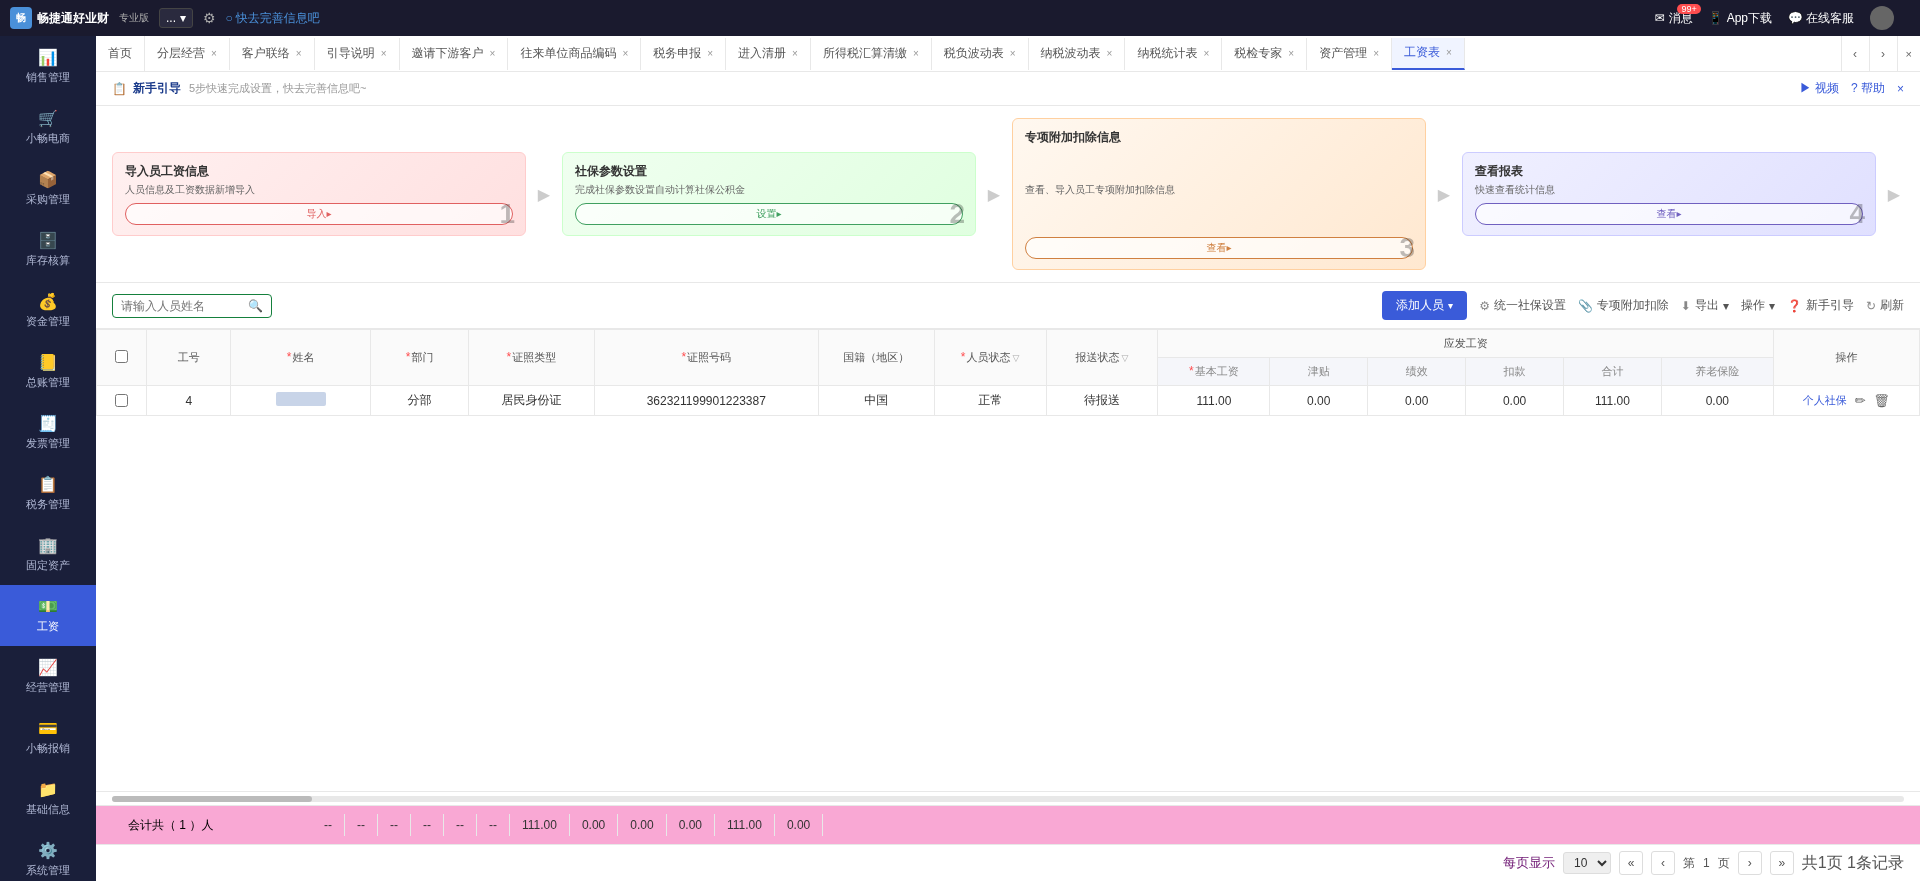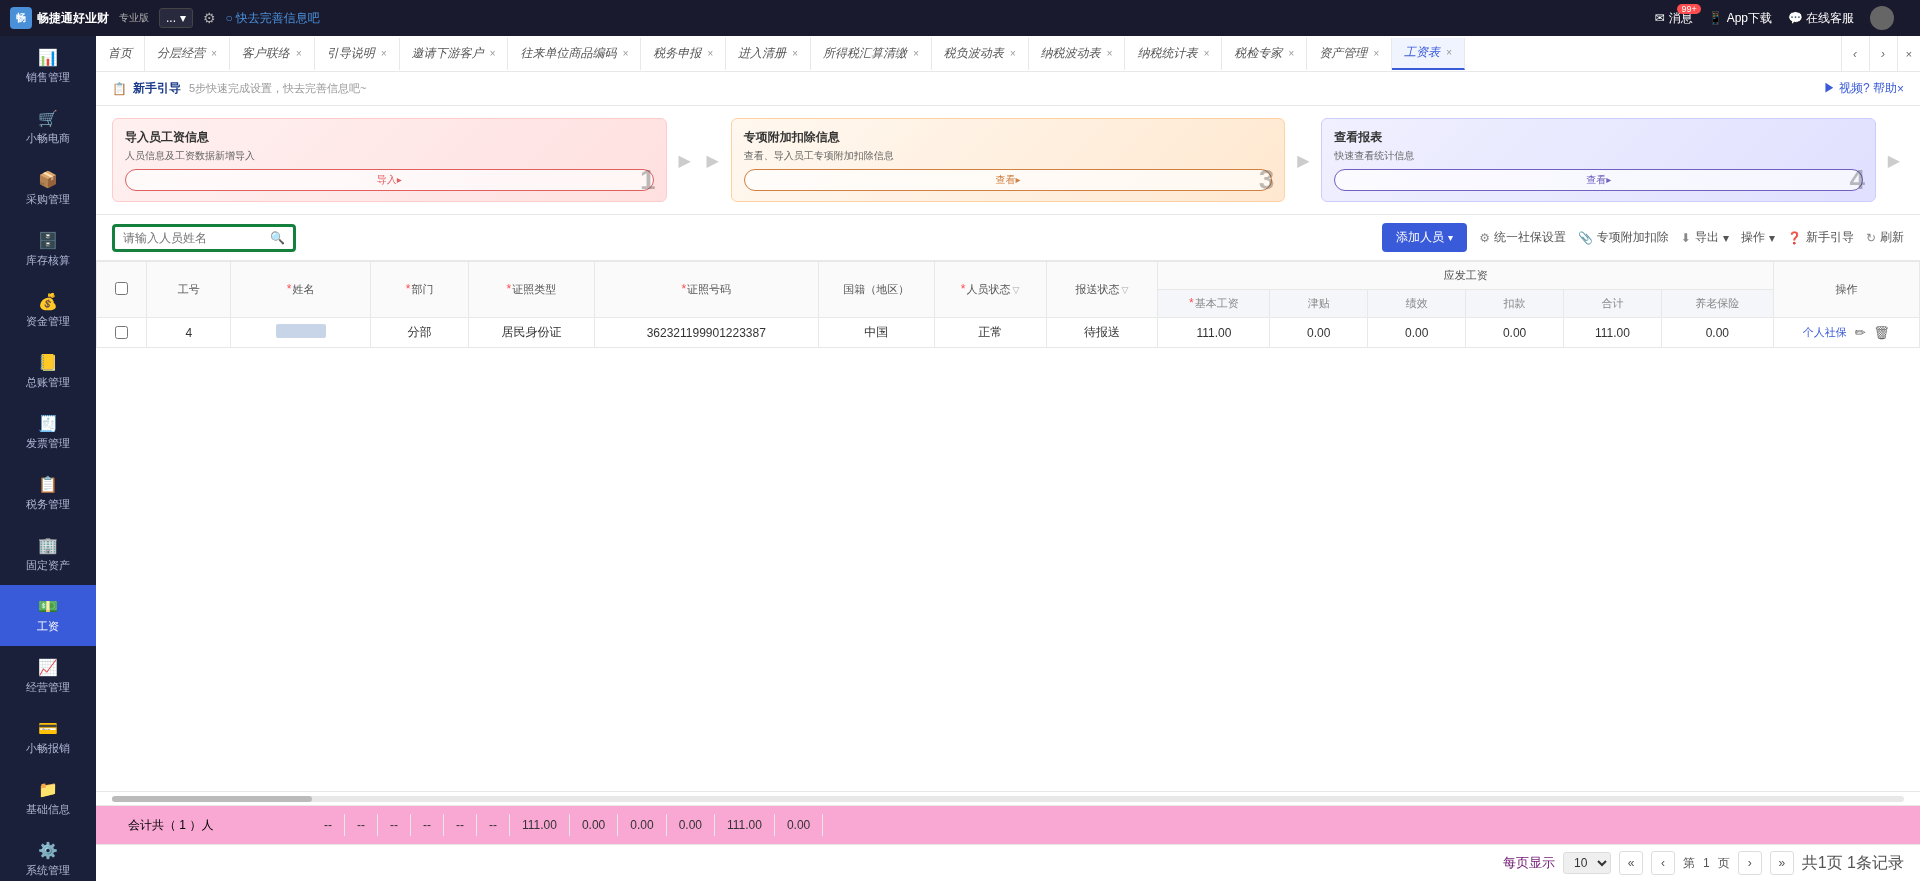--- a/index.html
+++ b/index.html
@@ -28,62 +28,62 @@
     .sidebar { width: 96px; background: #1a1f3a; display: flex; flex-direction: column; flex-shrink: 0; overflow-y: auto; }
     .sidebar-item { padding: 12px 0; text-align: center; color: #b0b8d4; cursor: pointer; display: flex; flex-direction: column; align-items: center; gap: 3px; }
     .sidebar-item.active { background: #3a5bd9; color: #fff; }
     .sidebar-item-icon { font-size: 16px; }
     .sidebar-item-label { font-size: 11px; }
 
     
     .content-area { flex: 1; display: flex; flex-direction: column; overflow: hidden; }
 
     
-    .tab-bar { height: 36px; background: #fff; border-bottom: 1px solid #e8e8e8; display: flex; align-items: center; padding: 0 0 0 0; overflow: hidden; flex-shrink: 0; font-style: italic; }
+    .tab-bar { height: 36px; background: #fff; border-bottom: 1px solid #e8e8e8; display: flex; align-items: center; padding: 0 0 0 0; overflow: hidden; flex-shrink: 0; }
     .tab-item { height: 32px; padding: 0 12px; display: flex; align-items: center; gap: 6px; cursor: pointer; border-right: 1px solid #e8e8e8; white-space: nowrap; color: #555; font-size: 12px; flex-shrink: 0; }
     .tab-item.active { background: #f0f4ff; color: #3a5bd9; border-bottom: 2px solid #3a5bd9; }
     .tab-item .tab-close { color: #999; font-size: 10px; cursor: pointer; }
     .tab-home { padding: 0 12px; color: #555; cursor: pointer; border-right: 1px solid #e8e8e8; height: 36px; display: flex; align-items: center; }
     .tab-nav-btns { margin-left: auto; display: flex; align-items: center; height: 36px; border-left: 1px solid #e8e8e8; }
     .tab-nav-btn { width: 28px; height: 36px; display: flex; align-items: center; justify-content: center; cursor: pointer; color: #666; border-right: 1px solid #e8e8e8; }
     .tab-close-all { padding: 0 8px; height: 36px; display: flex; align-items: center; cursor: pointer; color: #666; font-size: 11px; }
 
     
     .page-content { flex: 1; display: flex; overflow: hidden; background: #f5f6fa; }
 
     
     .salary-page { flex: 1; display: flex; flex-direction: column; overflow: hidden; background: #fff; }
 
     
     .guide-banner { background: #fff; border-bottom: 1px solid #e8e8e8; padding: 8px 16px; display: flex; align-items: center; gap: 8px; flex-shrink: 0; }
     .guide-title { color: #1a3a8a; font-size: 13px; font-weight: bold; display: flex; align-items: center; gap: 6px; }
     .guide-subtitle { color: #999; font-size: 11px; }
-    .guide-right { margin-left: auto; display: flex; align-items: center; color: #3a5bd9; font-size: 11px; cursor: pointer; }
+    .guide-right { margin-left: auto; display: flex; align-items: center; gap: 12px; color: #3a5bd9; font-size: 11px; cursor: pointer; }
 
     
     .steps-area { padding: 12px 16px; background: #fff; border-bottom: 1px solid #e8e8e8; display: flex; align-items: center; gap: 8px; flex-shrink: 0; }
     .step-card { flex: 1; border-radius: 6px; padding: 10px 12px; position: relative; min-height: 80px; display: flex; flex-direction: column; justify-content: space-between; }
     .step-card-1 { background: linear-gradient(135deg, #fff0f0, #ffe0e0); border: 1px solid #ffcccc; }
     .step-card-2 { background: linear-gradient(135deg, #f0fff0, #e0ffe0); border: 1px solid #ccffcc; }
-    .step-card-3 { background: linear-gradient(135deg, #fff8f0, #ffe8d0); border: 1px solid #ffd0a0; }
+    .step-card-3 { background: linear-gradient(135deg, #fff8f0, #ffe8d0); border: 1px solid #ffd0a0; gap: 34px; }
     .step-card-4 { background: linear-gradient(135deg, #f0f0ff, #e0e0ff); border: 1px solid #ccccff; }
     .step-card-5 { background: linear-gradient(135deg, #f8f8f8, #eeeeee); border: 1px solid #dddddd; }
     .step-num { font-size: 28px; font-weight: bold; opacity: 0.25; position: absolute; bottom: 5px; right: 10px; }
     .step-title { font-size: 12px; font-weight: bold; color: #333; }
     .step-desc { font-size: 10px; color: #666; margin-top: 3px; line-height: 1.4; }
     .step-btn { display: inline-block; padding: 3px 14px; border-radius: 12px; border: 1px solid #999; font-size: 10px; cursor: pointer; margin-top: 6px; color: #555; background: rgba(255,255,255,0.7); }
     .step-btn-red { border-color: #e06060; color: #e06060; }
     .step-btn-green { border-color: #40a060; color: #40a060; }
     .step-btn-orange { border-color: #d08040; color: #d08040; }
     .step-btn-purple { border-color: #7060c0; color: #7060c0; }
     .step-arrow { width: 20px; text-align: center; color: #ccc; font-size: 16px; flex-shrink: 0; }
 
     
     .toolbar { padding: 8px 16px; display: flex; align-items: center; gap: 8px; background: #fff; border-bottom: 1px solid #e8e8e8; flex-shrink: 0; }
-    .search-input { border: 3px solid #15803d; border-radius: 4px; padding: 4px 8px; font-size: 12px; width: 184px; color: #999; display: flex; align-items: center; gap: 6px; background: #fff; }
+    .search-input { border: 1px solid #15803d; border-radius: 4px; padding: 4px 8px; font-size: 12px; width: 160px; color: #999; display: flex; align-items: center; gap: 6px; background: #fff; }
     .search-input input { border: none; outline: none; width: 100%; font-size: 12px; color: #999; }
     .btn-add { background: #3a5bd9; color: #fff; border: none; padding: 6px 14px; border-radius: 4px; cursor: pointer; font-size: 12px; display: flex; align-items: center; gap: 4px; }
     .btn-add .dropdown-arrow { font-size: 10px; }
     .toolbar-right { margin-left: auto; display: flex; align-items: center; gap: 12px; }
     .toolbar-action { color: #555; cursor: pointer; font-size: 11px; display: flex; align-items: center; gap: 4px; }
     .toolbar-action .icon { color: #888; }
 
     
     .table-area { flex: 1; overflow: auto; }
     table { width: 100%; border-collapse: collapse; }
@@ -333,20 +333,26 @@
         </div>
 
         <div class="steps-area">
           <div class="step-card step-card-1">
             <div class="step-title">导入员工资信息</div>
             <div class="step-desc">人员信息及工资数据新增导入</div>
             <button class="step-btn step-btn-red">导入▸</button>
             <div class="step-num">1</div>
           </div>
           <div class="step-arrow">▶</div>
+          <div class="step-card step-card-2">
+            <div class="step-title">社保参数设置</div>
+            <div class="step-desc">完成社保参数设置自动计算社保公积金</div>
+            <button class="step-btn step-btn-green">设置▸</button>
+            <div class="step-num">2</div>
+          </div>
           <div class="step-arrow">▶</div>
           <div class="step-card step-card-3">
             <div class="step-title">专项附加扣除信息</div>
             <div class="step-desc">查看、导入员工专项附加扣除信息</div>
             <button class="step-btn step-btn-orange">查看▸</button>
             <div class="step-num">3</div>
           </div>
           <div class="step-arrow">▶</div>
           <div class="step-card step-card-4">
             <div class="step-title">查看报表</div>

